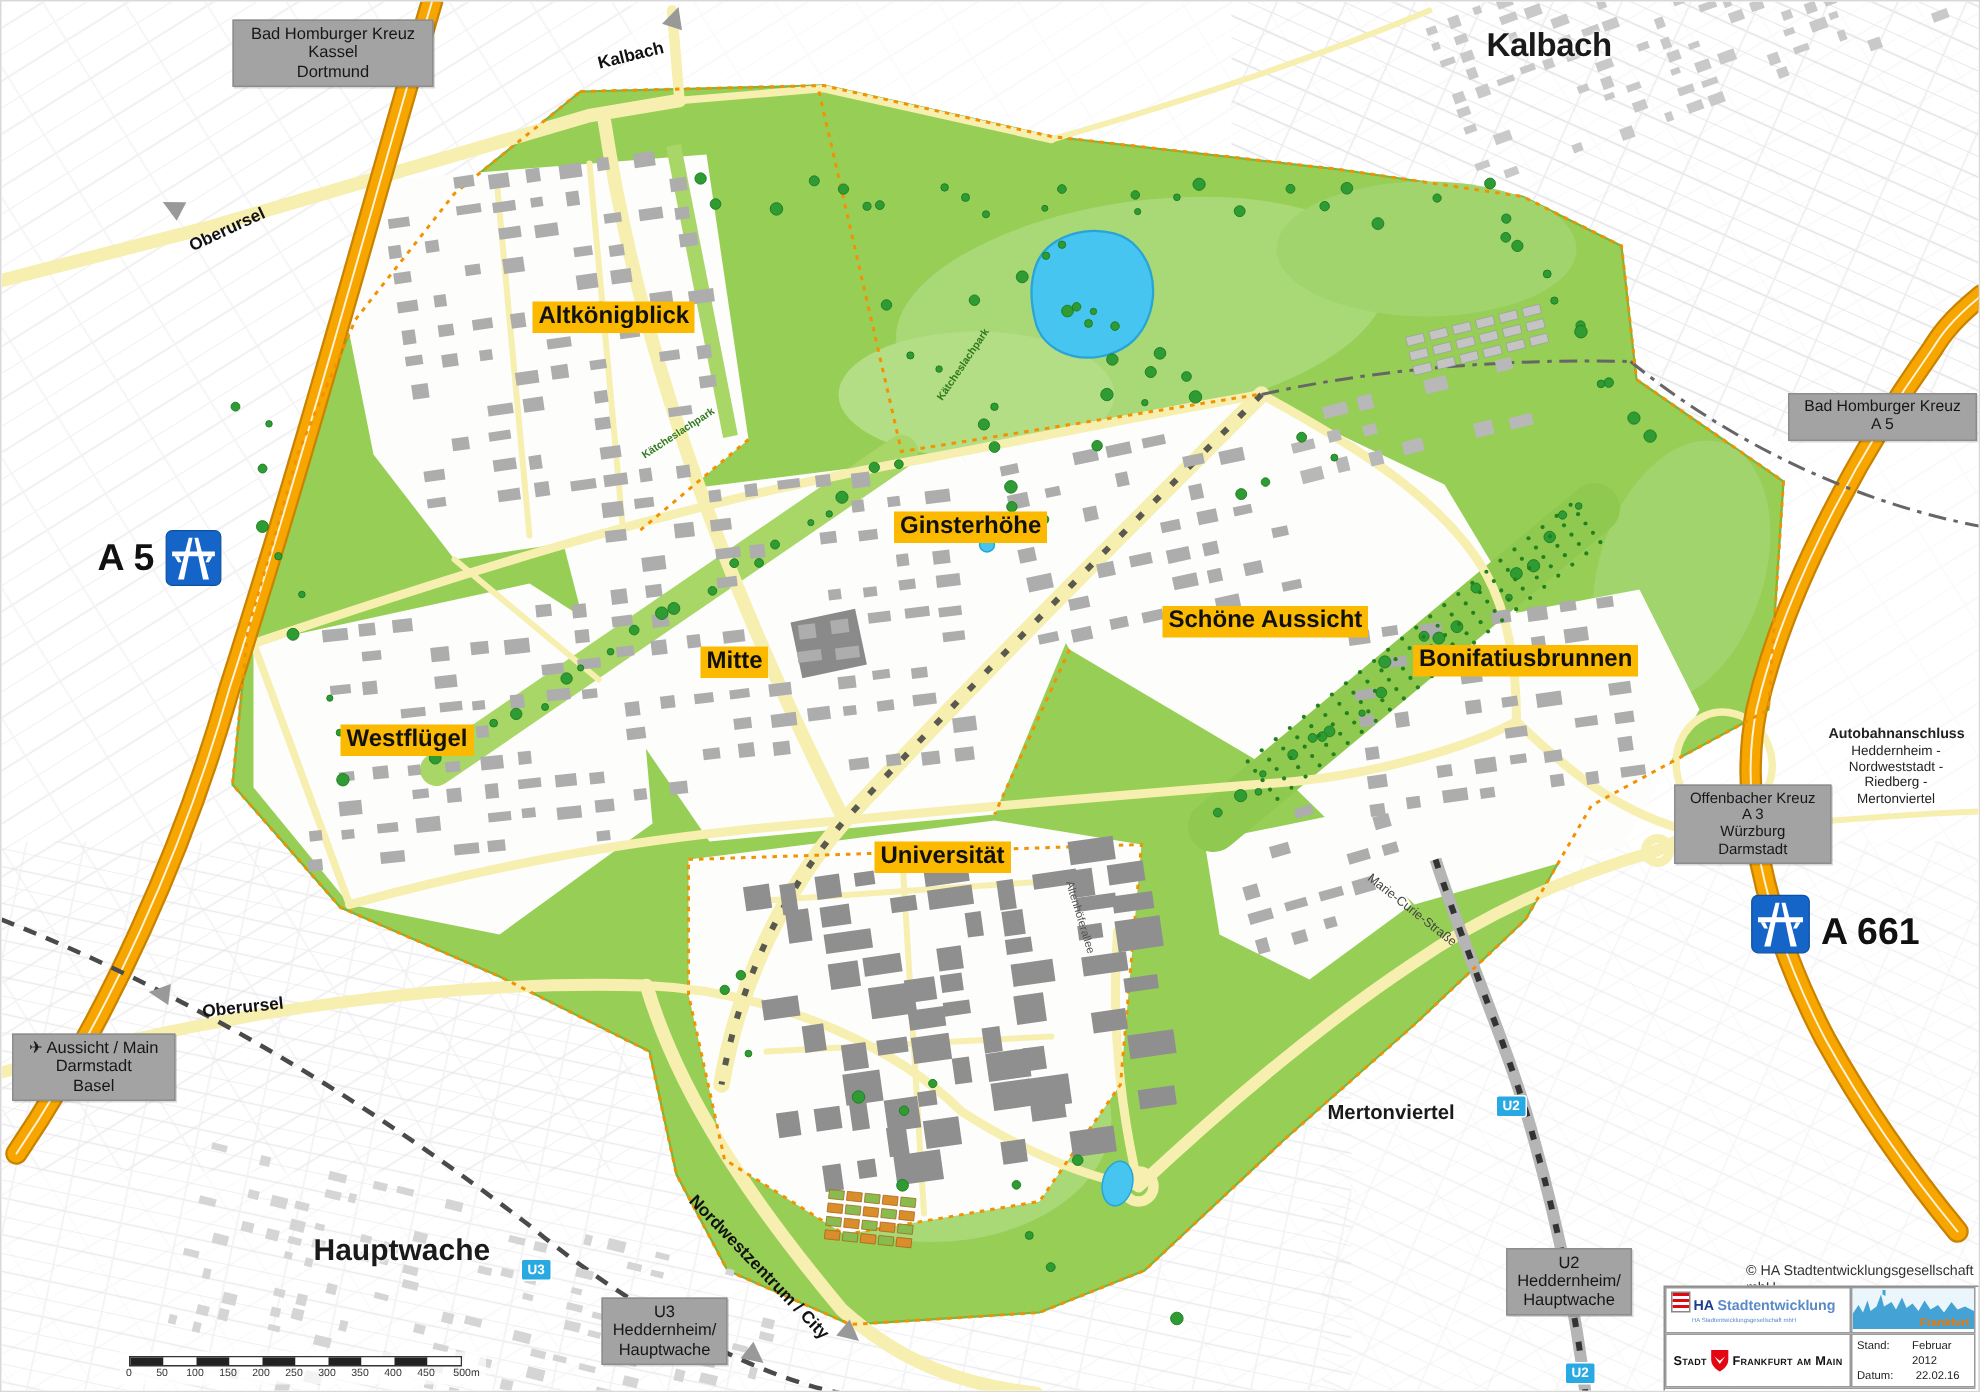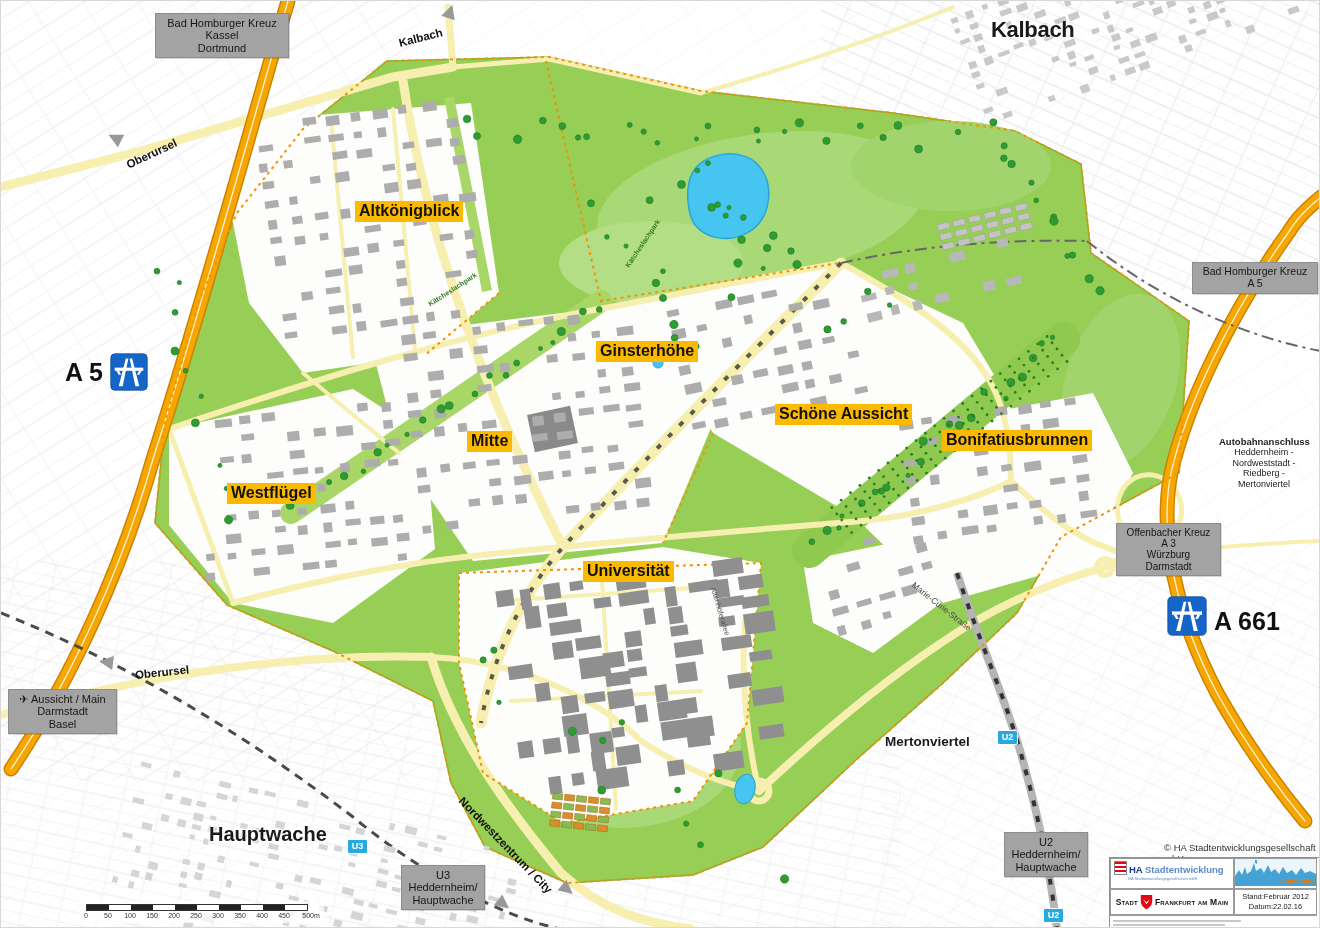--- a/index.html
+++ b/index.html
@@ -19,35 +19,35 @@
   
   .roadlabel{position:absolute;color:#111;font-weight:bold;white-space:nowrap;
              transform-origin:0 50%;}
   .parklabel{position:absolute;color:#2F7A1F;font-weight:bold;white-space:nowrap;transform-origin:0 50%;}
   
   .mw{position:absolute;display:flex;align-items:center;gap:7px;}
   .mw .num{font-weight:bold;font-size:25px;color:#111;text-shadow:0 0 3px #fff,0 0 3px #fff;}
   .ubadge{position:absolute;width:19px;height:13px;background:#29A9E1;color:#fff;font-weight:bold;
           font-size:9px;line-height:13px;text-align:center;border-radius:2px;border:1px solid #fff;}
   .note{position:absolute;text-align:center;color:#222;font-size:9px;line-height:1.18;}
-  .note .b{font-weight:bold;font-size:9.5px;}
+  .note .b{font-weight:bold;font-size:9.5px;margin-top:48px;}
   .copyright{position:absolute;font-size:9.5px;color:#333;}
   
   .imprint{position:absolute;background:#fff;border:1px solid #8f8f8f;display:grid;
            grid-template-columns:124px 83px;font-size:8px;color:#222;}
   .imprint .cell{border:0.5px solid #9a9a9a;padding:2px 3px;overflow:hidden;position:relative;}
   .ha-b{color:#1A3C8F;font-weight:bold;font-size:9.5px;}
   .ha-r{color:#5B8AC7;font-weight:bold;font-size:9.5px;}
   .ha-sub{color:#5B8AC7;font-size:4px;margin-top:1px;margin-left:14px;}
   .flag{display:inline-block;width:11px;height:12px;vertical-align:-2px;margin-right:2px;
         border:1px solid #888;
         background:repeating-linear-gradient(180deg,#E30613 0 2px,#fff 2px 4px);}
   .stadtrow{display:flex;align-items:center;gap:2px;justify-content:center;}
   .stadt{font-variant:small-caps;font-weight:bold;font-size:8.5px;letter-spacing:.2px;color:#111;}
-  .standrow{display:flex;gap:0;line-height:1.35;font-size:7.5px;justify-content:center;}
+  .standrow{display:flex;gap:15px;line-height:1.35;font-size:7.5px;}
   .fineprint{grid-column:1 / span 2;border-top:1px solid #9a9a9a;padding:2px 3px;}
   .fbar{height:2.5px;background:#9a9a9a;opacity:.55;margin:1.5px 0;}
   .rb{position:absolute;right:3px;bottom:2px;color:#F07800;font-weight:bold;font-size:7.5px;}
   
   .scalebar{position:absolute;background:rgba(255,255,255,.7);padding:3px 6px 2px;}
   .sb-bar{position:relative;width:220px;height:5px;border:1px solid #333;background:#fff;display:flex;}
   .sb-seg{height:100%;}
   .sb-labels{position:relative;height:9px;width:232px;font-size:7px;color:#333;margin-top:1px;}
   .sb-labels span{position:absolute;transform:translateX(-50%);}
 </style>

